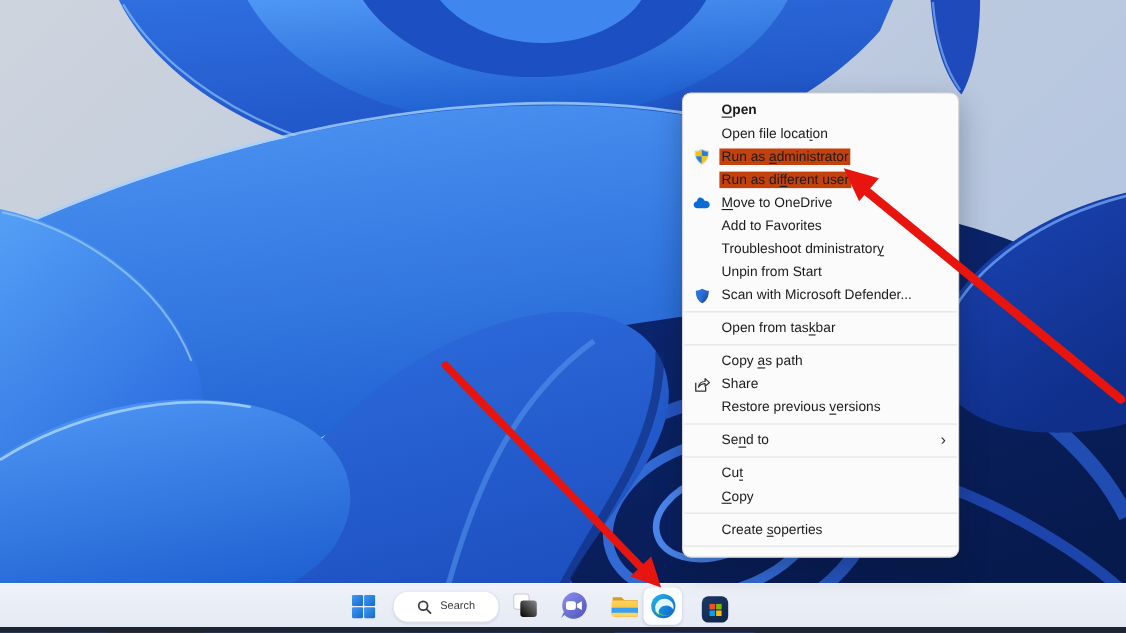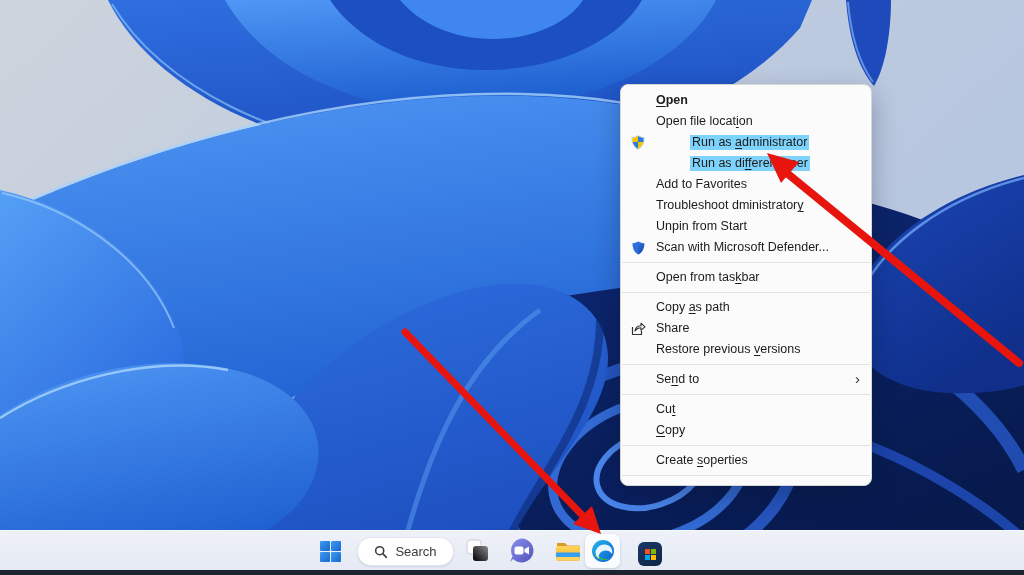--- a/index.html
+++ b/index.html
@@ -16,21 +16,21 @@
     background:linear-gradient(#eef1f8,#e6eaf4);
     border-top:1px solid rgba(255,255,255,.65);
     z-index:10;
   }
   .bottom-strip{position:absolute;left:0;right:0;bottom:0;height:5px;background:#1d2330;z-index:11;}
   .tb-abs{position:absolute;}
   .search-pill{
     left:357px;top:6px;width:95px;height:27px;border-radius:14px;
     background:#fff;border:1px solid #e3e6ee;box-shadow:0 1px 2px rgba(30,40,70,.12);
     display:flex;align-items:center;justify-content:center;gap:7px;
-    color:#3a3a3a;font-size:13px;
+    color:#3a3a3a;font-size:10px;
   }
   .edge-hl{
     left:585px;top:3px;width:35px;height:34px;border-radius:7px;
     background:rgba(251,253,255,.92);box-shadow:0 1px 3px rgba(40,50,80,.18);
     display:flex;align-items:center;justify-content:center;
   }
   .tile{
     left:638px;top:11px;width:24px;height:24px;border-radius:6px;
     background:linear-gradient(145deg,#1b3a66,#0f2347);
     display:flex;align-items:center;justify-content:center;
@@ -45,21 +45,21 @@
     box-shadow:0 10px 26px rgba(10,20,40,.30);
     padding:5px 0;box-sizing:border-box;
   }
   .mi{
     position:relative;height:21px;display:flex;align-items:center;
     padding-left:33px;font-size:12.5px;color:#1b1b1b;white-space:nowrap;cursor:default;
   }
   .mi .ic{position:absolute;left:9px;top:50%;transform:translateY(-50%);width:16px;height:16px;display:flex;align-items:center;justify-content:center;}
   .mi .lbl{padding:0 2px;line-height:15px;}
   .mi.bold .lbl{font-weight:bold;}
-  .mi.hl .lbl{background:#7dd3fc;margin-left:36px;}
+  .mi.hl .lbl{background:#c2410c;}
   .mn{text-decoration:underline;text-underline-offset:2px;}
   .sep{border-top:1px solid #e2e2e2;margin:4px 1px;}
   .chev{position:absolute;right:11px;top:50%;transform:translateY(-58%);font-size:15px;color:#333;}
 
   
   svg.arrows{position:absolute;inset:0;z-index:50;pointer-events:none;}
 </style>
 </head>
 <body>
 
@@ -244,20 +244,28 @@
           <path d="M1.6,7 L7,7 L7,13.8 C4.4,12.2 2.4,9.9 1.6,7 Z" fill="#2f7bd9"></path>
           <path d="M12.4,7 L7,7 L7,13.8 C9.6,12.2 11.6,9.9 12.4,7 Z" fill="#f4c400"></path>
         </svg>
       </span>
       <span class="lbl"><span>Run as </span><span class="mn">a</span><span>dministrator</span></span>
     </div>
     <div class="mi hl">
       <span class="lbl"><span>Run as di</span><span class="mn">ff</span><span>erent user</span></span>
     </div>
     <div class="mi">
+      <span class="ic">
+        <svg width="16" height="11" viewBox="0 0 16 11">
+          <path d="M6.2,0.6 C8.3,0.6 9.9,1.9 10.5,3.6 C12.9,3.4 15.2,4.8 15.2,7.2 C15.2,9.2 13.6,10.4 11.8,10.4 L4,10.4 C2,10.4 0.6,9 0.6,7.2 C0.6,5.5 1.9,4.2 3.5,4 C4,2 5,0.6 6.2,0.6 Z" fill="#0b6cd4"></path>
+        </svg>
+      </span>
+      <span class="lbl"><span></span><span class="mn">M</span><span>ove to OneDrive</span></span>
+    </div>
+    <div class="mi">
       <span class="lbl"><span>Add to Favorites</span><span class="mn"></span><span></span></span>
     </div>
     <div class="mi">
       <span class="lbl"><span>Troubleshoot dministrator</span><span class="mn">y</span><span></span></span>
     </div>
     <div class="mi">
       <span class="lbl"><span>Unpin from Start</span><span class="mn"></span><span></span></span>
     </div>
     <div class="mi">
       <span class="ic">

